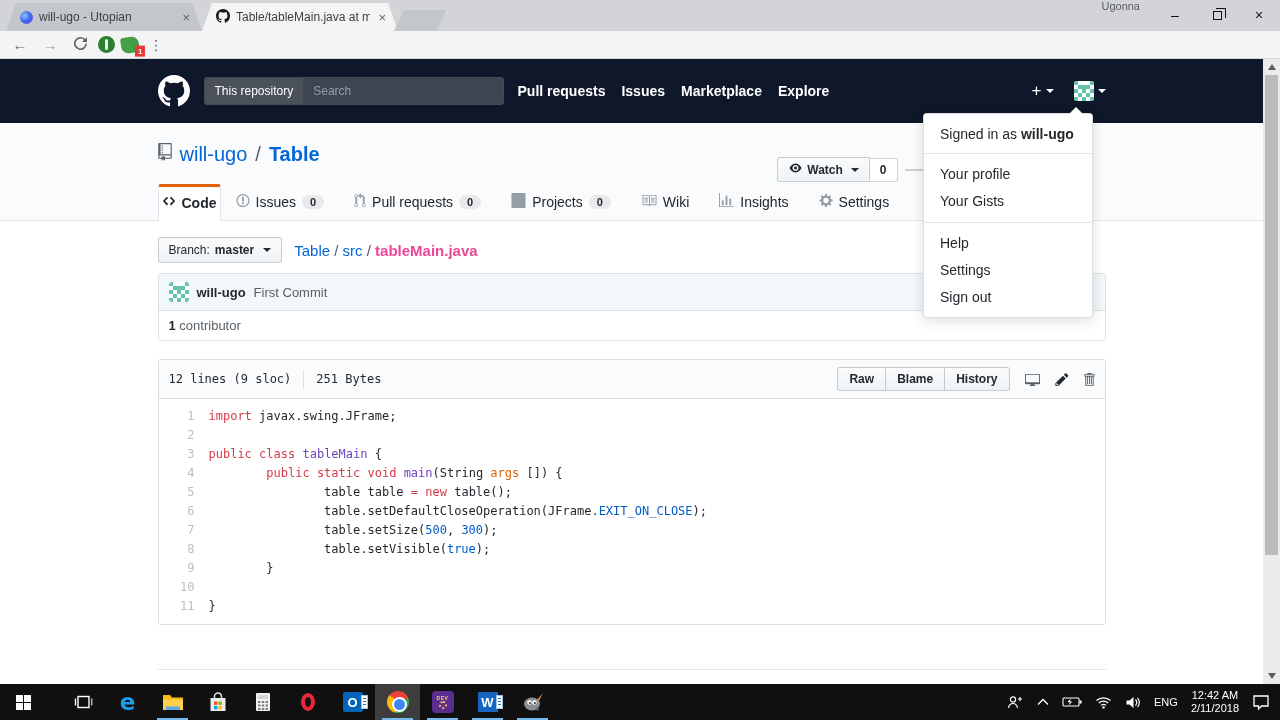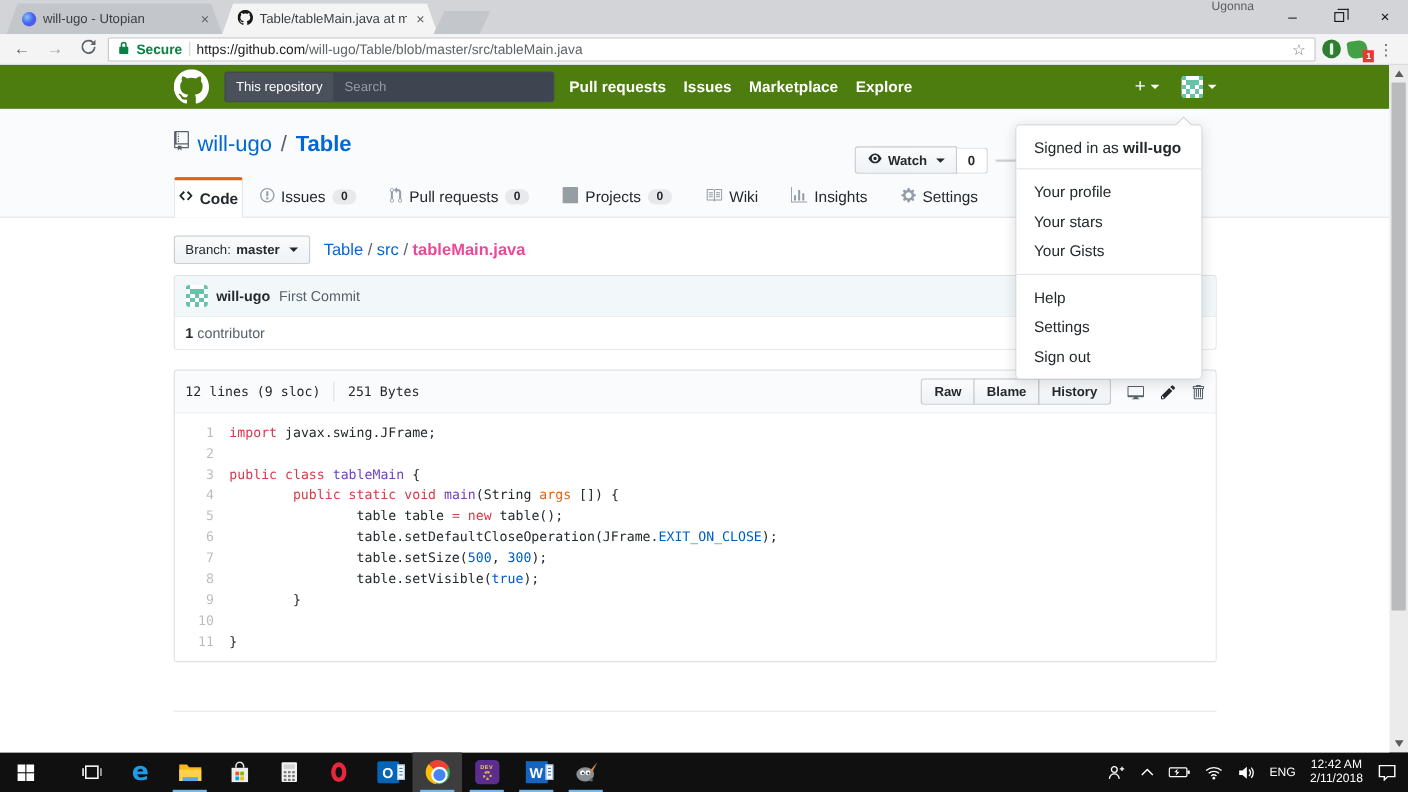--- a/index.html
+++ b/index.html
@@ -43,21 +43,21 @@
   
   .main { flex:1; display:flex; min-height:0; }
   .page { flex:1; background:#fff; position:relative; overflow:hidden; }
   .scrollbar { width:17px; background:#ebebeb; flex:none; display:flex; flex-direction:column; align-items:center; }
   .sb-arrow { width:0; height:0; border:4px solid transparent; margin:5px 0; }
   .sb-arrow.up { border-bottom:6px solid #5c5c5c; border-top:0; }
   .sb-arrow.down { border-top:6px solid #5c5c5c; border-bottom:0; margin-top:auto; }
   .sb-thumb { width:13px; height:480px; background:#b9bbbd; border-radius:1px; }
 
   
-  .gh-header { height:40px; background:#4d7c0f; }
+  .gh-header { height:64px; background:#0f172a; }
   .container { width:980px; margin:0 auto; padding:0 16px; }
   .pos-rel { position:relative; }
   .gh-header-inner { display:flex; align-items:center; height:100%; gap:14px; }
   .gh-logo svg { display:block; }
   .gh-search { display:flex; width:300px; height:28px; background:#3f4550; border-radius:3px; font-size:12px; overflow:hidden; border:1px solid #444c56; }
   .gh-search-scope { display:flex; align-items:center; padding:0 10px; background:#4a515b; color:#fff; }
   .gh-search-input { display:flex; align-items:center; padding:0 10px; color:#959da5; }
   .gh-nav { display:flex; gap:16px; }
   .gh-nav-link { font-size:14px; font-weight:700; color:#fff; cursor:pointer; white-space:nowrap; }
   .gh-header-right { margin-left:auto; display:flex; align-items:center; gap:20px; color:#fff; }
@@ -188,29 +188,20 @@
       <span class="win-btn">×</span>
     </div>
   </div>
 
   <div class="toolbar">
     <span class="nav-btn">←</span>
     <span class="nav-btn disabled">→</span>
     <span class="nav-btn"><svg width="13" height="13" viewBox="0 0 16 16">
           <path d="M13.65 2.35A8 8 0 1 0 16 8h-2a6 6 0 1 1-1.76-4.24L10 6h6V0l-2.35 2.35z" fill="#5f6368"></path>
         </svg></span>
-    <div class="omnibox">
-      <span><svg width="11" height="13" viewBox="0 0 12 14" fill="#0b8043">
-            <path d="M3 6V4a3 3 0 0 1 6 0v2h.5c.55 0 1 .45 1 1v5c0 .55-.45 1-1 1h-7c-.55 0-1-.45-1-1V7c0-.55.45-1 1-1H3zm1.5 0h3V4a1.5 1.5 0 0 0-3 0v2z"></path>
-          </svg></span>
-      <span class="secure-label">Secure</span>
-      <span class="sep-bar"></span>
-      <span><span class="url-host">https://github.com</span><span class="url-path">/will-ugo/Table/blob/master/src/tableMain.java</span></span>
-      <span class="bookmark-star">☆</span>
-    </div>
     <span class="ext-circle"></span>
     <span class="ext-avast">
         <span class="ext-badge">1</span>
       </span>
     <span class="menu-dots">⋮</span>
   </div>
 
   <div class="main">
     <div class="page">
 
@@ -460,21 +451,20 @@
           <div class="footer-sep"></div>
         </div>
 
       <div class="user-dropdown">
         <div class="menu-header">
           <span>Signed in as</span> <b>will-ugo</b>
         </div>
         <div>
             <div class="menu-divider"></div>
             <div class="menu-item">Your profile</div>
-            <div class="menu-item">Your stars</div>
             <div class="menu-item">Your Gists</div>
             <div class="menu-divider"></div>
             <div class="menu-item">Help</div>
             <div class="menu-item">Settings</div>
             <div class="menu-item">Sign out</div>
           </div>
       </div>
 
     </div>
 

